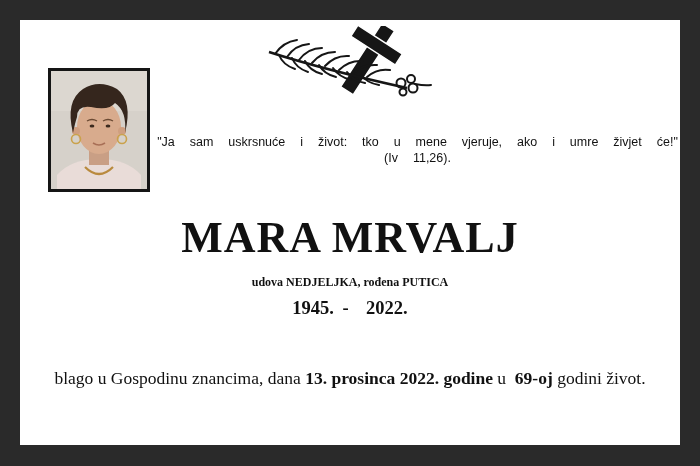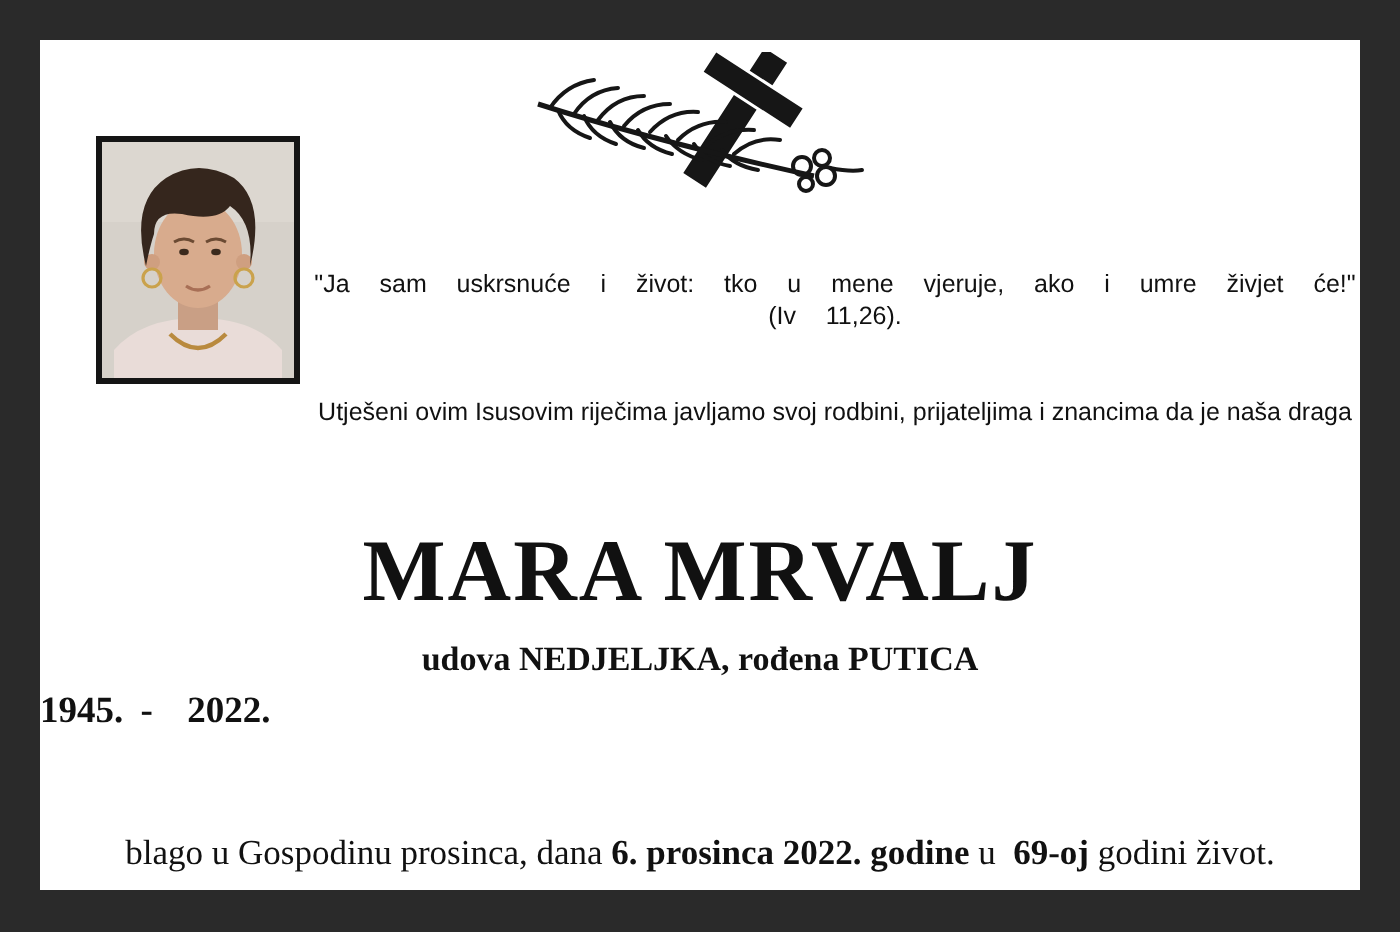--- a/index.html
+++ b/index.html
@@ -23,24 +23,24 @@
     font-family:"Liberation Sans", sans-serif;
     font-size:12.5px;line-height:16px;white-space:pre-wrap;
   }
   .quote .justified{word-spacing:4px;}
   .name{
     margin-top:14px;text-align:center;
     font-size:44px;line-height:52px;font-weight:bold;letter-spacing:1px;
   }
   .relation{
     margin-top:8px;text-align:center;
-    font-size:17px;line-height:20px;font-weight:bold;white-space:pre-wrap;
+    font-size:12px;line-height:20px;font-weight:bold;white-space:pre-wrap;
   }
   .years{
-    margin-top:6px;text-align:left;
+    margin-top:6px;text-align:center;
     font-size:18.5px;line-height:20px;font-weight:bold;white-space:pre-wrap;word-spacing:4px;
   }
   .announce{
     margin-top:4px;text-align:center;
     font-size:17.5px;line-height:22.5px;white-space:pre-wrap;
   }
   .b{font-weight:bold;}
 </style>
 </head>
 <body>
@@ -111,27 +111,26 @@
             <circle cx="156" cy="53" r="4"></circle>
           <circle cx="158" cy="62" r="4.5"></circle>
             <circle cx="148" cy="66" r="3.5"></circle>
           <path d="M160,58 q10,2 16,1"></path>
         </g>
       </svg>
     </div>
 
     <div class="quote">
       <div class="justified">"Ja  sam  uskrsnuće  i  život:  tko  u  mene  vjeruje,  ako  i  umre  živjet  će!"  (Iv  11,26).</div>
-      <div>Utješeni ovim Isusovim riječima javljamo svoj rodbini, prijateljima i znancima da je naša draga</div>
     </div>
 
     <div class="name">MARA MRVALJ</div>
     <div class="relation">udova NEDJELJKA, rođena PUTICA</div>
     <div class="years">1945. -  2022.</div>
 
     <div class="announce">
-      <div><span>blago u Gospodinu prosinca, dana </span><span class="b">6. prosinca 2022. godine</span><span> u  </span><span class="b">69-oj</span><span> godini život.</span></div>
+      <div><span>blago u Gospodinu znancima, dana </span><span class="b">13. prosinca 2022. godine</span><span> u  </span><span class="b">69-oj</span><span> godini život.</span></div>
       
       
     </div>
 
   </div>
 </div>
 
 </body></html>

